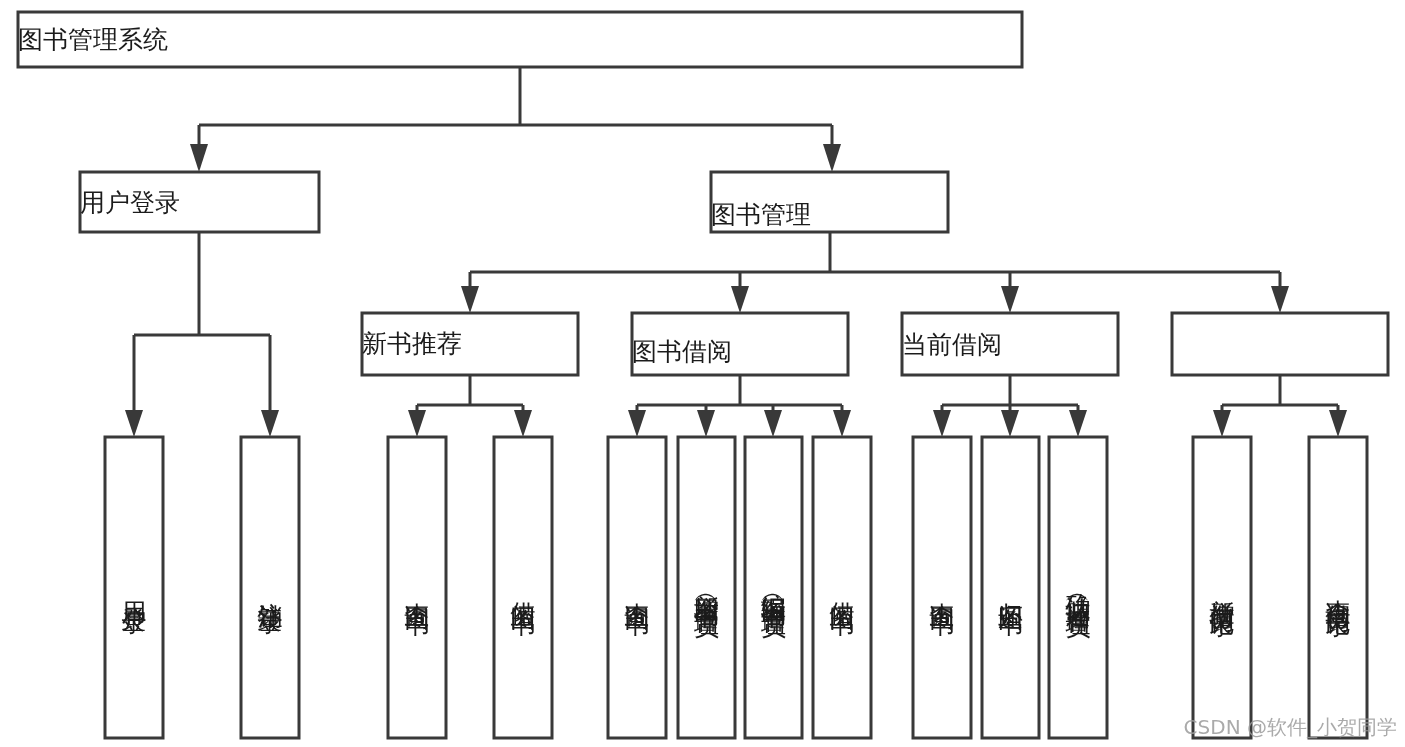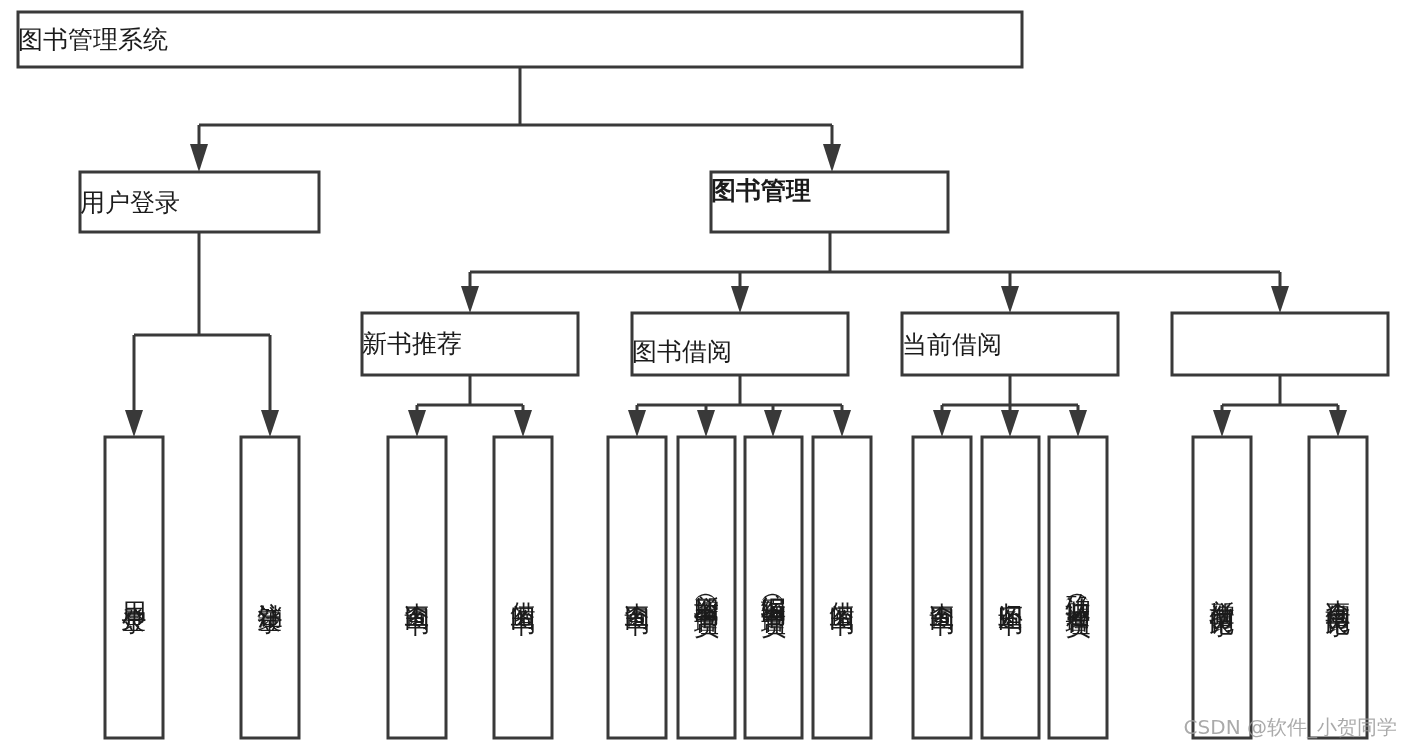--- a/index.html
+++ b/index.html
@@ -190,21 +190,21 @@
     <rect class="node-box" x="1309" y="437" width="58" height="301"></rect>
   </svg>
 
   <div class="h-wrap" style="left:18px; top:12px; width:1004px; height:55px;">
     <span class="h-text">图书管理系统</span>
   </div>
 
   <div class="h-wrap" style="left:80px; top:172px; width:239px; height:60px;">
     <span class="h-text">用户登录</span>
   </div>
-  <div class="h-wrap" style="left:711px; top:160px; width:237px; height:60px;font-weight:bold;">
+  <div class="h-wrap" style="left:711px; top:184px; width:237px; height:60px;">
     <span class="h-text">图书管理</span>
   </div>
 
   <div class="h-wrap" style="left:362px; top:313px; width:216px; height:60px;border-radius:11px;">
     <span class="h-text">新书推荐</span>
   </div>
   <div class="h-wrap" style="left:632px; top:313px; width:216px; height:76px;">
     <span class="h-text">图书借阅</span>
   </div>
   <div class="h-wrap" style="left:902px; top:313px; width:232px; height:62px;">

